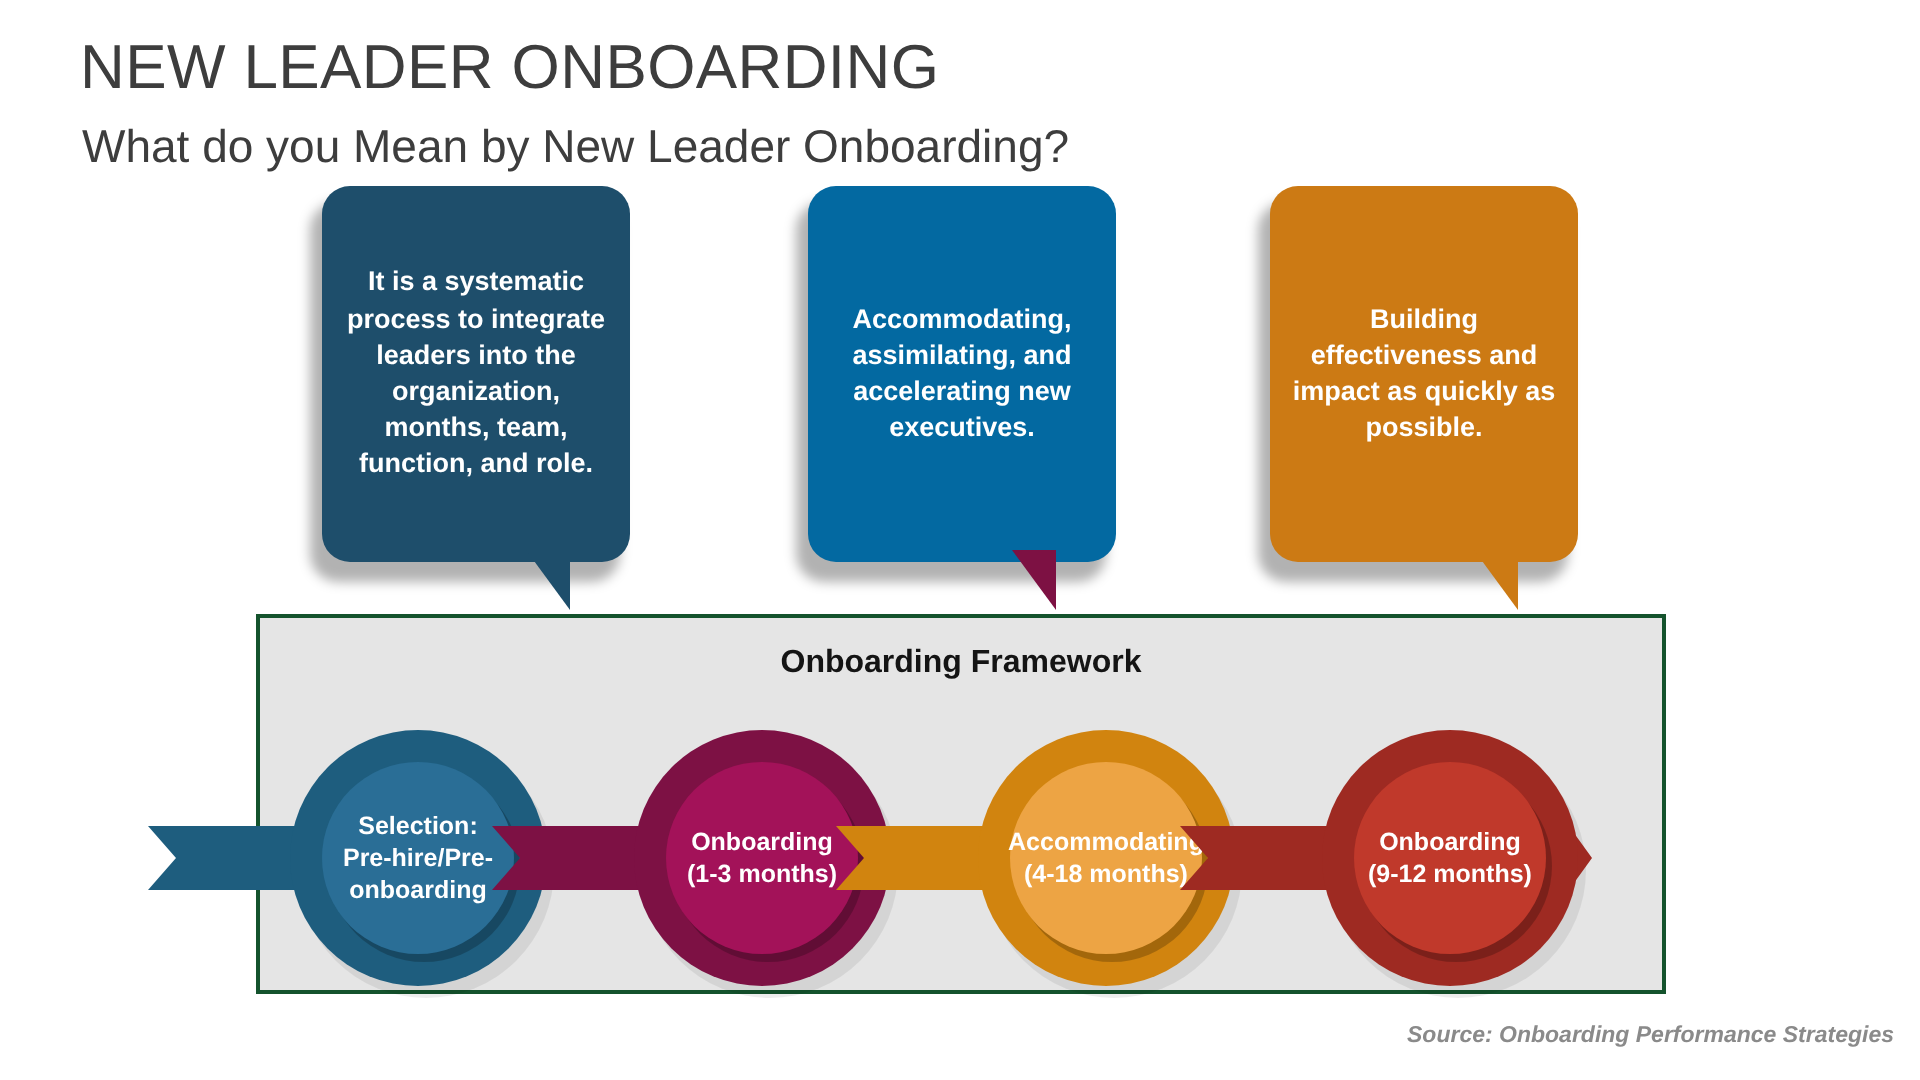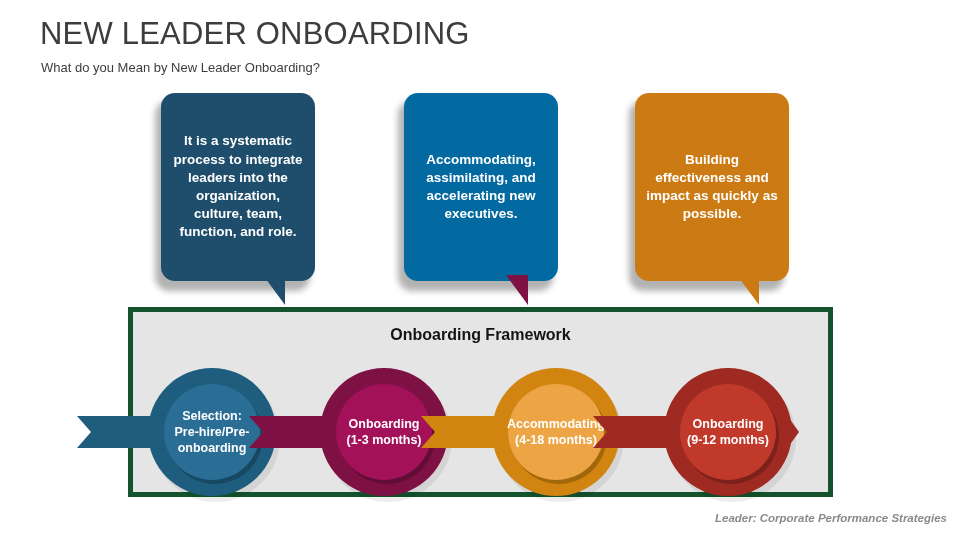--- a/index.html
+++ b/index.html
@@ -23,21 +23,21 @@
     font-size: 31px;
     font-weight: normal;
     color: #3d3d3d;
     letter-spacing: 0.2px;
     white-space: nowrap;
   }
   #slide-subtitle {
     position: absolute;
     left: 41px;
     top: 60px;
-    font-size: 13px;
+    font-size: 23px;
     font-weight: normal;
     color: #3d3d3d;
     white-space: nowrap;
   }
 
   
   .bubble-wrap {
     position: absolute;
     top: 93px;
     width: 160px;
@@ -88,21 +88,21 @@
   #bubble-2 { left: 629px; }
 
   
   #framework-panel {
     position: absolute;
     left: 128px;
     top: 307px;
     width: 705px;
     height: 190px;
     background: #e5e5e5;
-    border: 5px solid #14532d;
+    border: 2px solid #14532d;
     box-sizing: border-box;
   }
   #framework-title {
     position: absolute;
     left: 0;
     right: 0;
     top: 14px;
     text-align: center;
     font-size: 16px;
     font-weight: bold;
@@ -167,21 +167,21 @@
 </style>
 </head>
 <body>
 
 <div id="slide-title">NEW LEADER ONBOARDING</div>
 <div id="slide-subtitle">What do you Mean by New Leader Onboarding?</div>
 
 <div class="bubble-wrap" id="bubble-0">
   <div class="bubble-shadow"></div>
   <div class="bubble-body" style="background: rgb(30, 78, 107);">
-    <div class="bubble-text">It is a systematic process to integrate leaders into the organization, culture, team, function, and role.</div>
+    <div class="bubble-text">It is a systematic process to integrate leaders into the organization, months, team, function, and role.</div>
   </div>
   <div class="bubble-tail" style="border-top-color: rgb(30, 78, 107);"></div>
 </div>
 
 <div class="bubble-wrap" id="bubble-1">
   <div class="bubble-shadow"></div>
   <div class="bubble-body" style="background: #0369a1;">
     <div class="bubble-text">Accommodating, assimilating, and accelerating new executives.</div>
   </div>
   <div class="bubble-tail" style="border-top-color: rgb(125, 17, 67);"></div>
@@ -281,13 +281,13 @@
         <span>
           <span>Onboarding</span><br>
           <span>(9-12 months)</span>
         </span>
       </div>
     </div>
 
   </div>
 </div>
 
-<div id="source-note">Leader: Corporate Performance Strategies</div>
+<div id="source-note">Source: Onboarding Performance Strategies</div>
 
 </body></html>

